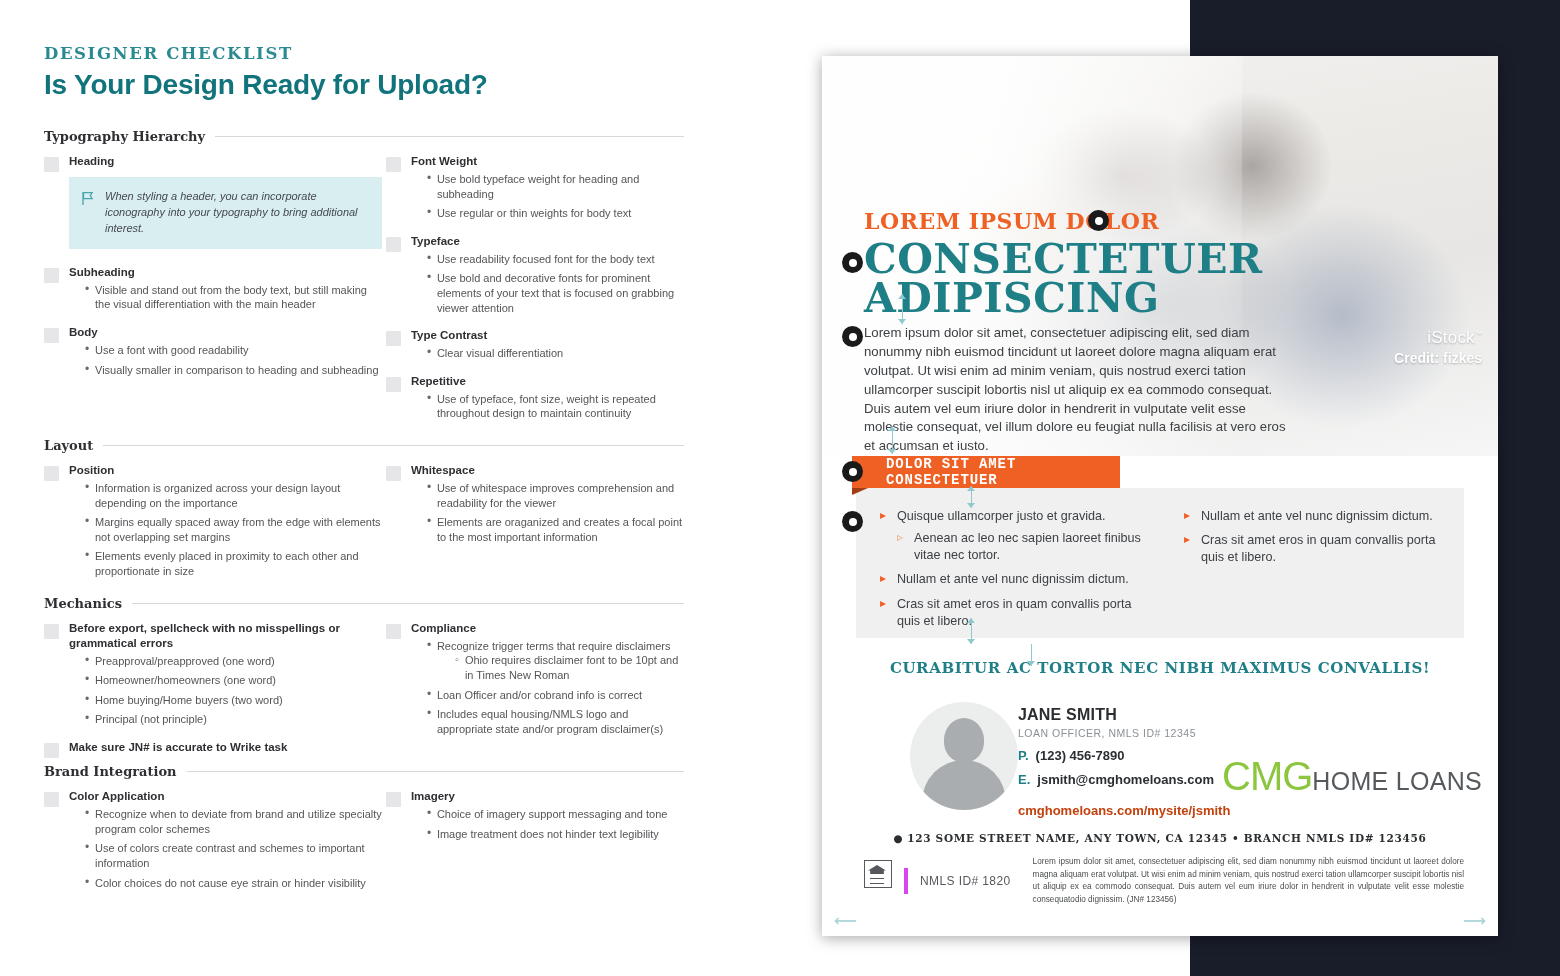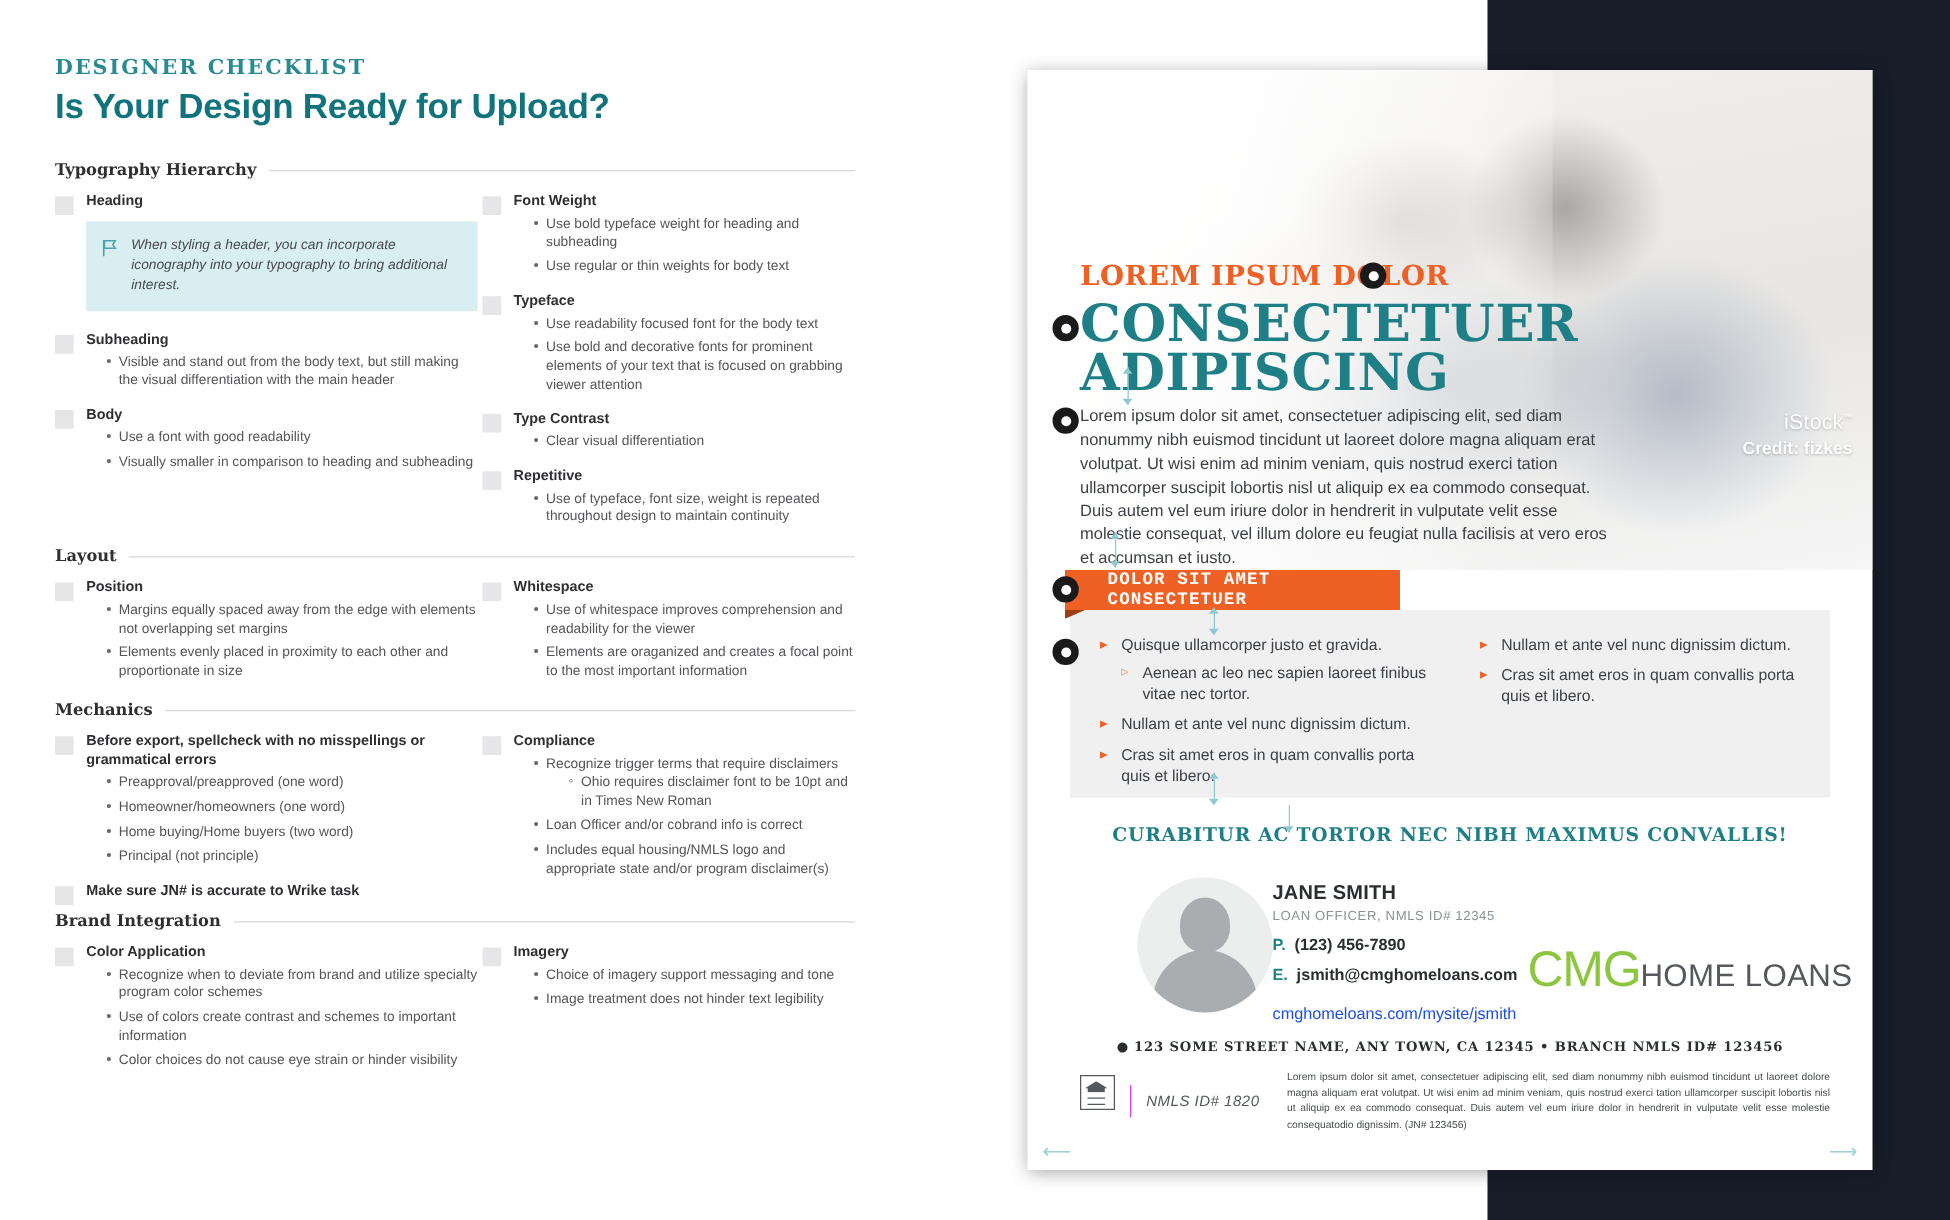--- a/index.html
+++ b/index.html
@@ -148,21 +148,21 @@
   .avatar .body{
     position:absolute;left:50%;top:58px;transform:translateX(-50%);
     width:84px;height:60px;border-radius:44px 44px 0 0;background:#a9adb0;
   }
   .contact{position:absolute;left:196px;top:650px;width:260px;}
   .c-name{font-size:16px;font-weight:bold;color:#2b2e31;letter-spacing:.2px;}
   .c-role{font-size:10.5px;color:#8b9095;letter-spacing:.5px;margin-top:3px;}
   .c-line{font-size:13px;color:#2b2e31;margin-top:9px;display:flex;gap:7px;}
   .c-line .lbl{color:#1f7f86;font-weight:bold;}
   .c-line .val{font-weight:bold;}
-  .c-site{font-size:13px;font-weight:normal;color:#1d4ed8;margin-top:16px;}
+  .c-site{font-size:13px;font-weight:bold;color:#c2410c;margin-top:16px;}
   .cmg{position:absolute;left:400px;top:700px;display:flex;align-items:baseline;}
   .cmg .g1{font-size:40px;color:#8cc63f;letter-spacing:-1px;line-height:1;}
   .cmg .g2{font-size:25px;color:#55595d;letter-spacing:.3px;line-height:1;}
   .addr{
     position:absolute;left:0;right:0;top:776px;text-align:center;
     font-family:"DejaVu Serif", serif;
     font-size:10.5px;font-weight:bold;letter-spacing:.7px;color:#2b2e31;
   }
   .addr .pin{color:#2b2e31;margin-right:4px;}
   .disc-row{position:absolute;left:42px;top:800px;width:600px;display:flex;gap:0;align-items:flex-start;}
@@ -173,23 +173,22 @@
   .ehl::before{
     content:"";position:absolute;left:3px;top:4px;width:18px;height:9px;
     background:#55595d;clip-path:polygon(50% 0,100% 62%,88% 62%,88% 100%,12% 100%,12% 62%,0 62%);
   }
   .ehl::after{
     content:"";position:absolute;left:5px;bottom:3px;width:14px;height:4px;
     border-top:1px solid #55595d;border-bottom:1px solid #55595d;
   }
   .nmls-id{
     font-size:12px;color:#55595d;letter-spacing:.4px;margin:12px 0 0 12px;
-    padding-left:12px;border-left:1px solid #d946ef;height:26px;line-height:26px;
+    padding-left:12px;border-left:4px solid #d946ef;height:26px;line-height:26px;
     flex:0 0 auto;
-    font-style:italic;
   }
   .disc-text{
     flex:1;margin-left:22px;font-size:8.2px;line-height:1.55;color:#4a4d50;text-align:justify;
   }
   .arrow-l,.arrow-r{position:absolute;top:855px;color:#9ed0d4;font-size:16px;}
   .arrow-l{left:12px;}
   .arrow-r{right:12px;}
 
   
   .dot{
@@ -305,20 +304,21 @@
             <h3>Layout</h3>
             <div class="sec-rule"></div>
           </div>
           <div class="cols">
             <div class="col">
               <div class="grp">
                 <div class="cbx"></div>
                 <div class="grp-body">
                   <p class="grp-title">Position</p>
                   <ul class="bl">
+                    <li>Information is organized across your design layout depending on the importance</li>
                     <li>Margins equally spaced away from the edge with elements not overlapping set margins</li>
                     <li>Elements evenly placed in proximity to each other and proportionate in size</li>
                   </ul>
                 </div>
               </div>
             </div>
             <div class="col right">
               <div class="grp">
                 <div class="cbx"></div>
                 <div class="grp-body">

